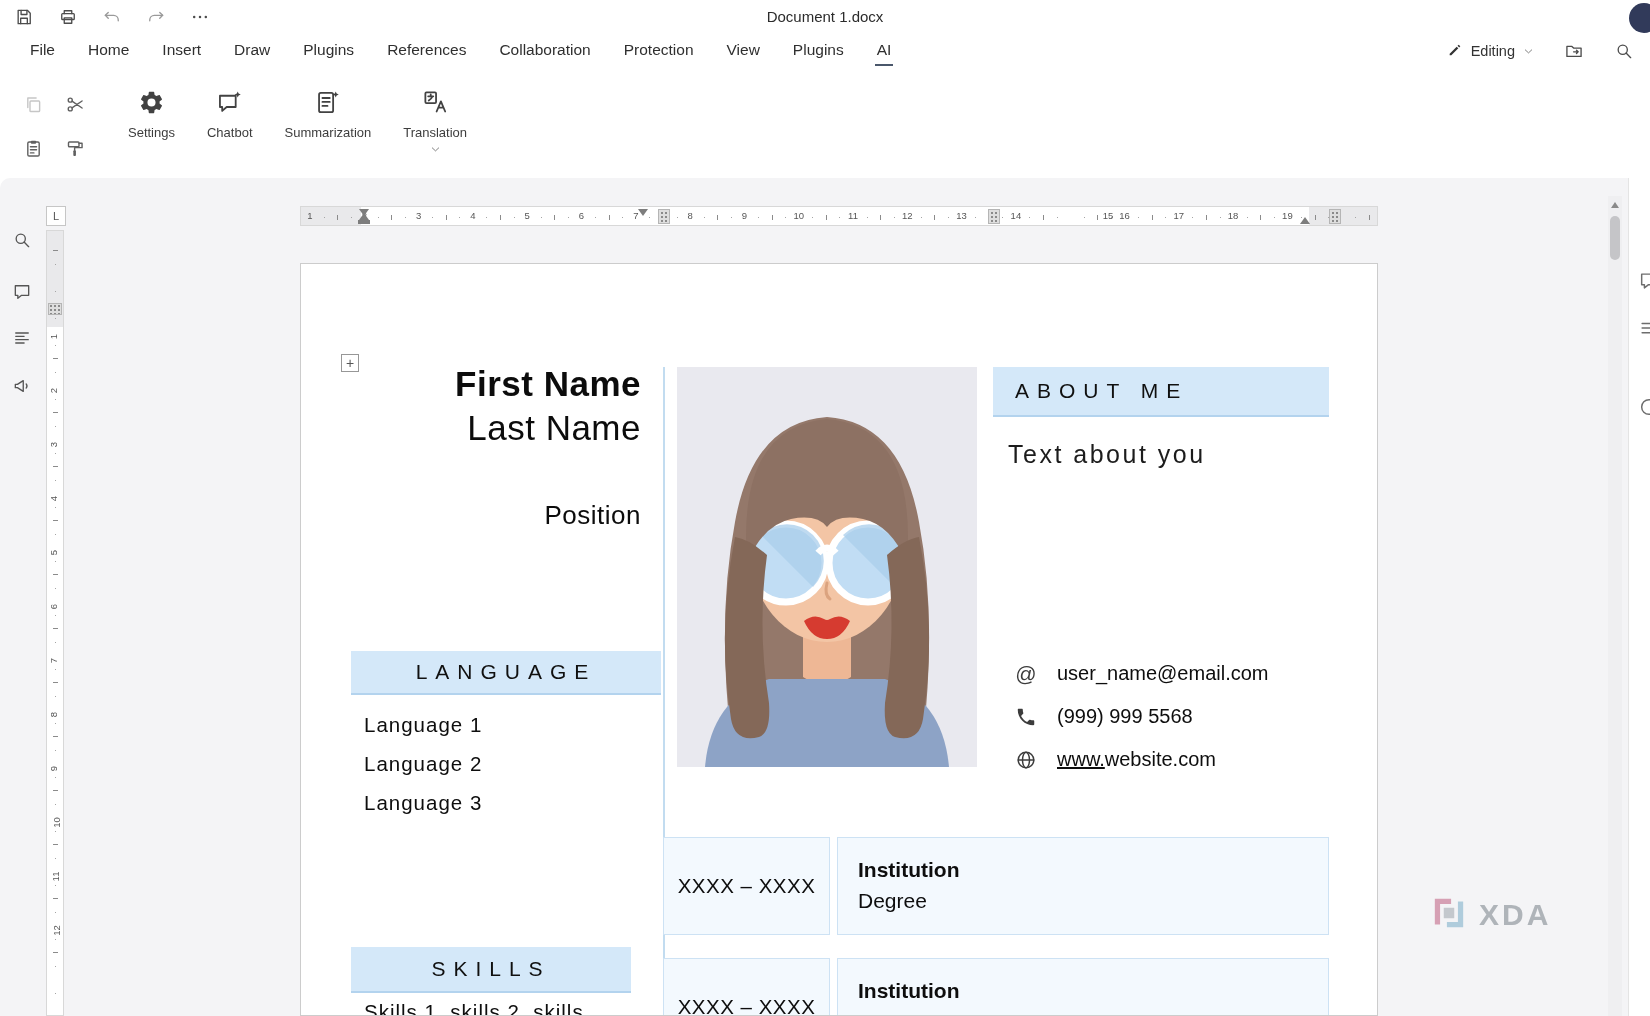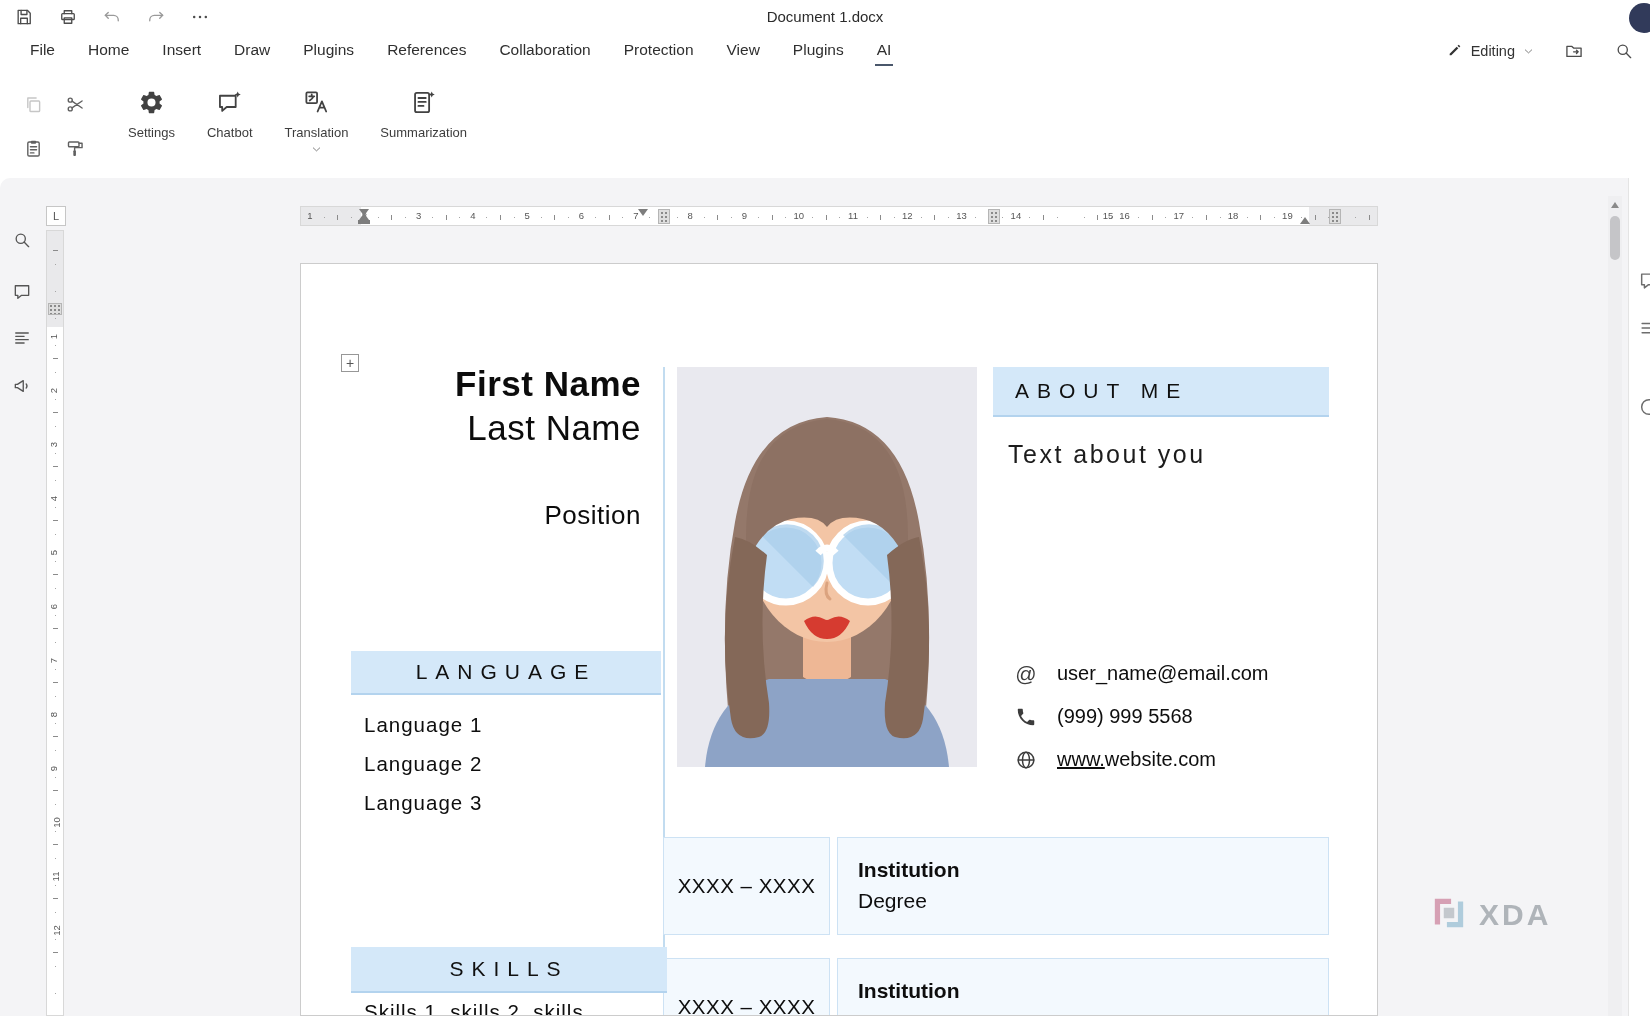--- a/index.html
+++ b/index.html
@@ -90,21 +90,21 @@
   .lang-band{left:50px;top:387px;width:310px;height:44px;line-height:42px;text-align:center;padding-left:0}
   .lang-list{position:absolute;left:63px;top:441px;list-style:none}
   .lang-list li{font-size:20.5px;line-height:39px;letter-spacing:1px;color:#0e0e0e}
   .edu-band{left:362px;top:521px;width:666px;height:49px;line-height:47px;padding-left:20px}
   .edu-rows{position:absolute;left:362px;top:573px;width:666px}
   .edu-row{display:flex;margin-bottom:23px;height:98px}
   .edu-period{width:167px;background:#f3f9fe;border:1px solid #cde2f4;display:flex;align-items:center;justify-content:center;font-size:20.5px;color:#0e0e0e;letter-spacing:.5px}
   .edu-gutter{width:7px}
   .edu-info{flex:1;background:#f3f9fe;border:1px solid #cde2f4;padding:16px 20px;font-size:21px;line-height:31px;color:#0e0e0e}
   .edu-inst{font-weight:bold}
-  .skills-band{left:50px;top:683px;width:316px;height:46px;line-height:44px;text-align:center;padding-left:0}
+  .skills-band{left:50px;top:683px;width:280px;height:46px;line-height:44px;text-align:center;padding-left:0}
   .skills-body{position:absolute;left:63px;top:736px;font-size:20.5px;letter-spacing:1px;color:#0e0e0e}
 
   
   .sb-track{position:absolute;right:28px;top:18px;bottom:0;width:14px;background:#efeff1}
   .sb-arrow{position:absolute;right:31px;top:24px;width:0;height:0;border-left:4px solid transparent;border-right:4px solid transparent;border-bottom:6px solid #8a8a8a}
   .sb-thumb{position:absolute;right:30px;top:38px;width:10px;height:44px;background:#c5c5c8;border-radius:5px}
   .right-strip{position:absolute;right:0;top:0;bottom:0;width:22px;background:#fff;border-left:1px solid #e4e4e4}
   .strip-icon{position:absolute;left:9px;color:#6d6d6d}
   .strip-icon svg{width:22px;height:22px}
   .watermark{position:absolute;left:1428px;top:714px;display:flex;align-items:center;gap:9px;opacity:.8}
@@ -237,41 +237,41 @@
             <svg class="ic" viewBox="0 0 24 24">
               <path d="M3.5 6h14v10h-8l-4 3.5V16h-2z"></path>
               <path d="M19.3 2.2l.8 1.9 1.9.8-1.9.8-.8 1.9-.8-1.9-1.9-.8 1.9-.8z" fill="currentColor" stroke="none"></path>
             </svg>
           </span>
           <span class="ribbon-label">Chatbot</span>
         </div>
         <div class="ribbon-btn">
           <span class="ribbon-icon">
             <svg class="ic" viewBox="0 0 24 24">
+              <rect x="4.5" y="3.5" width="12.5" height="17" rx="1.5"></rect>
+              <path d="M7.5 8h6.5M7.5 11.5h6.5M7.5 15h4.5"></path>
+              <path d="M19.3 2.2l.8 1.9 1.9.8-1.9.8-.8 1.9-.8-1.9-1.9-.8 1.9-.8z" fill="currentColor" stroke="none"></path>
+            </svg>
+          </span>
+          <span class="ribbon-label">Summarization</span>
+        </div>
+        <div class="ribbon-btn">
+          <span class="ribbon-icon">
+            <svg class="ic" viewBox="0 0 24 24">
               <rect x="3" y="3" width="9.5" height="9.5" rx="1"></rect>
               <path d="M5.5 6.5h4.5M7.75 4.8v1.7M6 10.2c1.5-1 2.6-2.2 3.2-3.5"></path>
               <path d="M13 20l3.8-9 3.8 9M14.6 16.5h4.4"></path>
             </svg>
           </span>
           <span class="ribbon-label">Translation</span>
           <span class="ribbon-chevron">
             <svg class="ic" viewBox="0 0 24 24">
               <path d="M5 8.5l7 6.5 7-6.5"></path>
             </svg>
           </span>
-        </div>
-        <div class="ribbon-btn">
-          <span class="ribbon-icon">
-            <svg class="ic" viewBox="0 0 24 24">
-              <rect x="4.5" y="3.5" width="12.5" height="17" rx="1.5"></rect>
-              <path d="M7.5 8h6.5M7.5 11.5h6.5M7.5 15h4.5"></path>
-              <path d="M19.3 2.2l.8 1.9 1.9.8-1.9.8-.8 1.9-.8-1.9-1.9-.8 1.9-.8z" fill="currentColor" stroke="none"></path>
-            </svg>
-          </span>
-          <span class="ribbon-label">Summarization</span>
         </div>
       </div>
   </div>
 
   <div class="workspace">
     <div class="corner-box"></div>
 
     <div class="hruler" id="hruler">
       <div class="m-tri-down" style="left:58px"></div>
       <div class="m-tri-up" style="left:58px"></div>

